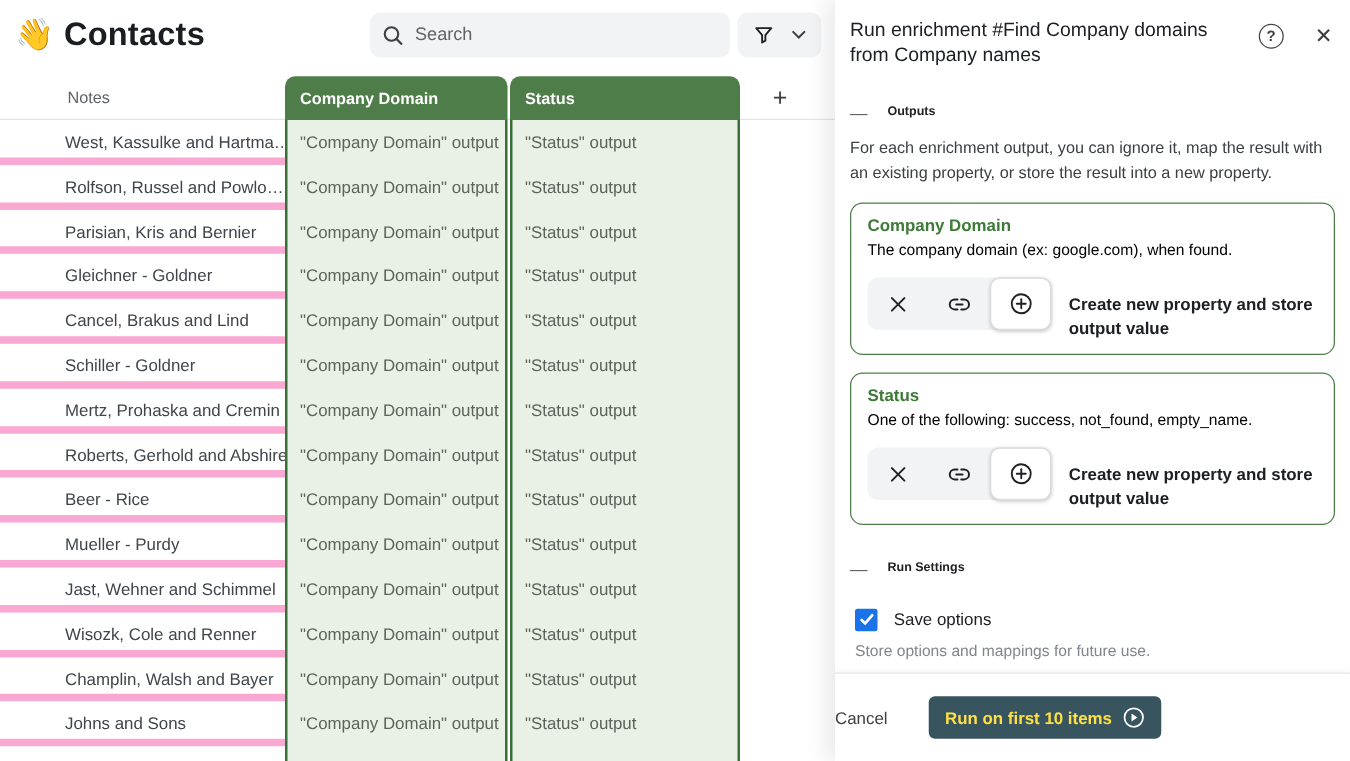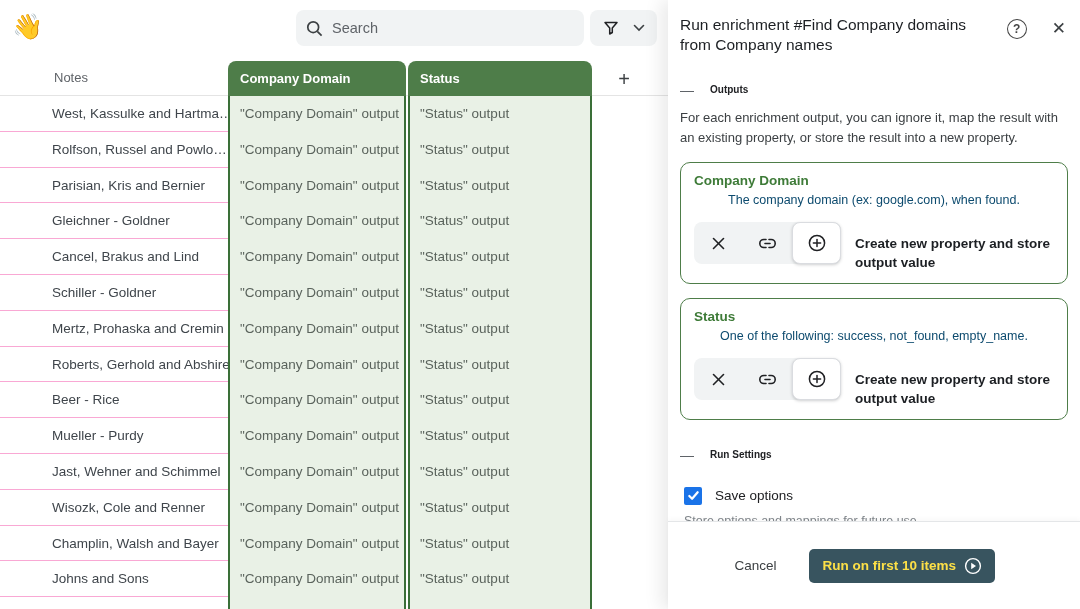--- a/index.html
+++ b/index.html
@@ -31,21 +31,21 @@
   .notes-header { position:absolute; left:54px; top:0; line-height:34px; font-size:13px; color:#5f6368; }
   .col-header { position:absolute; top:0; height:35px; background:#4e7d49; border-radius:8px 8px 0 0;
                 color:#fff; font-weight:700; font-size:13px; line-height:35px; padding-left:12px; }
   .col-header.domain { left:228px; width:178px; }
   .col-header.status { left:408px; width:184px; }
   .add-col { position:absolute; left:608px; top:2px; width:32px; height:32px; display:flex;
              align-items:center; justify-content:center; font-size:20px; font-weight:400; color:#3c4043; cursor:pointer; }
 
   .rows { position:absolute; left:0; top:96px; width:668px; height:513px; }
   .row { height:35.8px; position:relative; }
-  .name-cell { width:228px; height:100%; border-bottom:1px solid #f9a8d4;
+  .name-cell { width:228px; height:100%; border-bottom:6px solid #f9a8d4;
                padding-left:52px; line-height:35.8px; font-size:13.5px; color:#3f454b;
                white-space:nowrap; overflow:hidden; }
 
   .green-col { position:absolute; top:96px; height:513px; background:#e9f1e6;
                border-left:2px solid #3a6f38; border-right:2px solid #3a6f38; }
   .green-col.domain { left:228px; width:178px; }
   .green-col.status { left:408px; width:184px; }
   .green-cell { display:block; height:35.8px; line-height:35.8px; padding-left:10px;
                 font-size:13.5px; color:#5a635c; white-space:nowrap; overflow:hidden; }
 
@@ -60,53 +60,54 @@
   .close-icon { margin-left:25px; margin-top:4px; font-size:17px; color:#3c4043; cursor:pointer; line-height:20px; }
 
   .panel-body { flex:1; padding:0 12px; overflow:hidden; }
   .section-header { display:flex; align-items:center; margin-top:27px; }
   .section-header .minus { color:#5f6368; font-size:14px; width:16px; cursor:pointer; }
   .section-header .sec-label { margin-left:14px; font-size:10px; font-weight:700; color:#202124; }
   .section-desc { margin-top:10px; font-size:13px; line-height:20px; color:#3c4043; }
 
   .card { border:1.5px solid #4e7d49; border-radius:10px; margin-top:14px; padding:10px 13px 11px; }
   .card-title { font-size:13.5px; font-weight:700; color:#3e7b38; }
-  .card-desc { margin-top:5px; font-size:12.5px; color:#0c4a6e;text-align:center; }
+  .card-desc { margin-top:5px; font-size:12.5px; color:#000000; }
   .mapping-row { display:flex; align-items:center; margin-top:8px; }
   .segmented { background:#f1f3f4; border-radius:8px; display:flex; }
   .seg { width:49px; height:42px; display:flex; align-items:center; justify-content:center;
          color:#202124; cursor:pointer; }
   .seg.selected { background:#fff; border:1px solid #dadce0; border-radius:8px;
                   box-shadow:0 1px 3px rgba(60,64,67,.25); }
   .action-label { margin-left:14px; width:232px; font-size:13.5px; font-weight:700;
                   line-height:19px; color:#1c1f23;margin-top:19px; }
 
   .checkbox-row { display:flex; align-items:center; margin-top:24px; }
   .checkbox-row.second { margin-top:21px; }
   .checkbox { width:18px; height:18px; margin-left:4px; background:#1a73e8; border-radius:2px;
               display:flex; align-items:center; justify-content:center; cursor:pointer; }
   .checkbox-label { margin-left:13px; font-size:13.5px; color:#202124; }
   .checkbox-desc { margin-left:4px; margin-top:9px; font-size:12.5px; color:#80868b; }
 
-  .panel-footer { height:88px; border-top:1px solid #e4e6e8; box-shadow:0 -2px 5px rgba(0,0,0,.03);
-                  display:flex; align-items:center; justify-content:flex-end; padding-right:85px; gap:33px; }
+  .panel-footer { height:71px; border-top:1px solid #e4e6e8; box-shadow:0 -2px 5px rgba(0,0,0,.03);
+                  display:flex; align-items:center; padding-right:85px; gap:33px; }
   .cancel-btn { font-size:13.5px; color:#3c4043; cursor:pointer; }
   .run-btn { background:#38545f; color:#fde047; border:none; border-radius:5px; cursor:pointer;
              font-family:"Liberation Sans",sans-serif; font-size:13.5px; font-weight:700;
              padding:8px 13px; display:flex; align-items:center; gap:8px; }
 </style>
 </head>
 <body>
 
 <div class="app">
 
   <div class="main">
     <div class="topbar">
       <div class="title-wrap">
         <span class="wave">👋</span>
+        <span class="app-title">Contacts</span>
       </div>
 
       <div class="search-box">
         <span style="display:flex;">
           <svg width="17" height="17" viewBox="0 0 17 17" fill="none" stroke="#3c4043" stroke-width="1.7">
             <circle cx="7.2" cy="7.2" r="5.4"></circle>
               <line x1="11.3" y1="11.3" x2="15.6" y2="15.6"></line>
           </svg>
         </span>
         <input class="search-input" placeholder="Search" style="">

